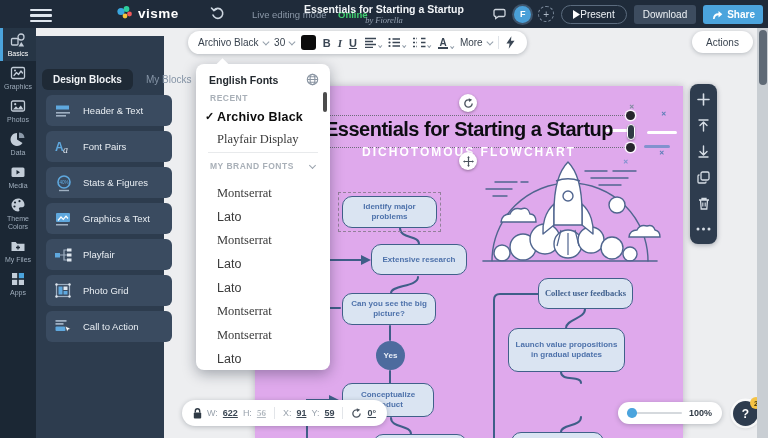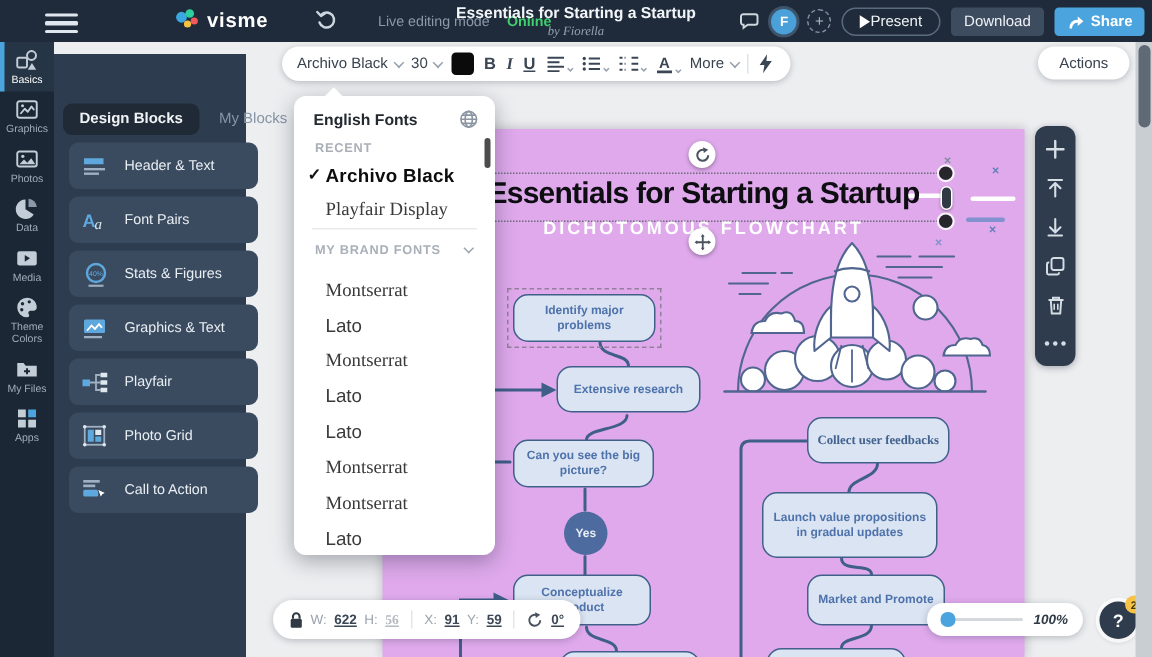--- a/index.html
+++ b/index.html
@@ -100,21 +100,21 @@
 
   
   .dims-pill { position:absolute; left:182px; top:400px; height:26px; background:#fff; border-radius:13px;
                box-shadow:0 1px 5px rgba(20,30,45,.25); display:flex; align-items:center; padding:0 11px; gap:5px;
                font-size:9px; z-index:45; }
   .dims-pill .k { color:#9aa3ad; }
   .dims-pill .v { color:#3b4754; font-weight:bold; text-decoration:underline; cursor:text; }
   .dims-pill .v.dim { color:#b3bac1;font-family:Liberation Serif, serif; }
   .dims-pill .sep { width:1px; height:12px; background:#e2e5e9; margin:0 3px; }
   .zoom-pill { position:absolute; left:618px; top:402px; width:104px; height:22px; background:#fff; border-radius:12px;
-               box-shadow:0 1px 5px rgba(20,30,45,.25); display:flex; align-items:center; padding:0 10px; gap:7px; z-index:45;font-style:italic; }
+               box-shadow:0 1px 5px rgba(20,30,45,.25); display:flex; align-items:center; padding:0 10px; gap:7px; z-index:45; }
   .zoom-track { position:relative; width:55px; height:2px; background:#d5d9dd; border-radius:1px; }
   .zoom-knob { position:absolute; left:-1px; top:-3.8px; width:9.5px; height:9.5px; border-radius:50%; background:#4ba4dd; cursor:pointer; }
   .zoom-label { font-size:9px; font-weight:bold; color:#2f3a45; }
   .help-fab { position:absolute; left:733px; top:401px; width:25px; height:25px; border-radius:50%; background:#2e3c4e;
               box-shadow:0 0 0 2.5px rgba(255,255,255,.8), 0 1px 4px rgba(0,0,0,.3); color:#fff; font-size:12px; font-weight:bold;
               display:flex; align-items:center; justify-content:center; cursor:pointer; z-index:46; }
   .help-badge { position:absolute; right:-4px; top:-4px; width:12px; height:12px; border-radius:50%; background:#f6c344;
                 color:#41350b; font-size:7.5px; font-weight:bold; display:flex; align-items:center; justify-content:center; }
 
   
@@ -419,21 +419,20 @@
     </div>
 
     <div class="sel-dashed"></div>
     <div class="node" style="left:87px;top:110px;width:95px;height:32px">Identify major problems</div>
     <div class="node" style="left:116px;top:158px;width:96px;height:31px">Extensive research</div>
     <div class="node" style="left:87px;top:207px;width:94px;height:32px">Can you see the big picture?</div>
     <div class="yes-circle">Yes</div>
     <div class="node" style="left:87px;top:297px;width:92px;height:34px">Conceptualize product</div>
     <div class="node serif" style="left:283px;top:192px;width:95px;height:31px">Collect user feedbacks</div>
     <div class="node" style="left:253px;top:242px;width:117px;height:44px">Launch value propositions in gradual updates</div>
-    <div class="node" style="left:283px;top:297px;width:92px;height:34px">Market and Promote</div>
     <div class="node" style="left:118px;top:348px;width:94px;height:20px"></div>
     <div class="node" style="left:256px;top:346px;width:93px;height:20px"></div>
   </div>
 
   <div class="fmtbar">
     <div class="fmt-item">
       <span>Archivo Black</span>
         <span class="chev"></span>
     </div>
     <div class="fmt-item">

